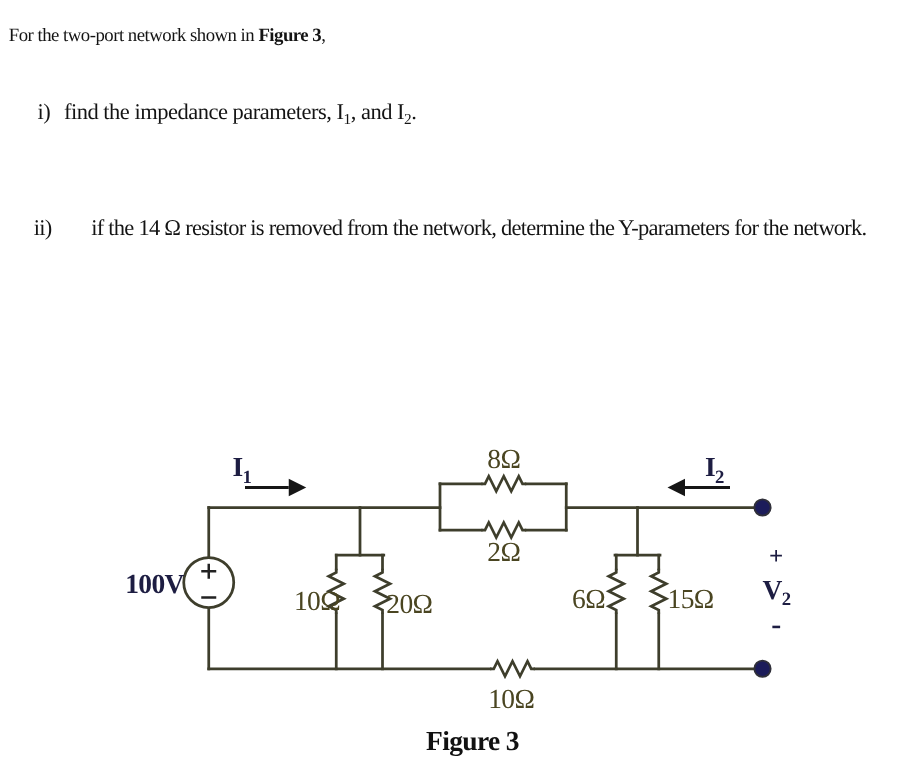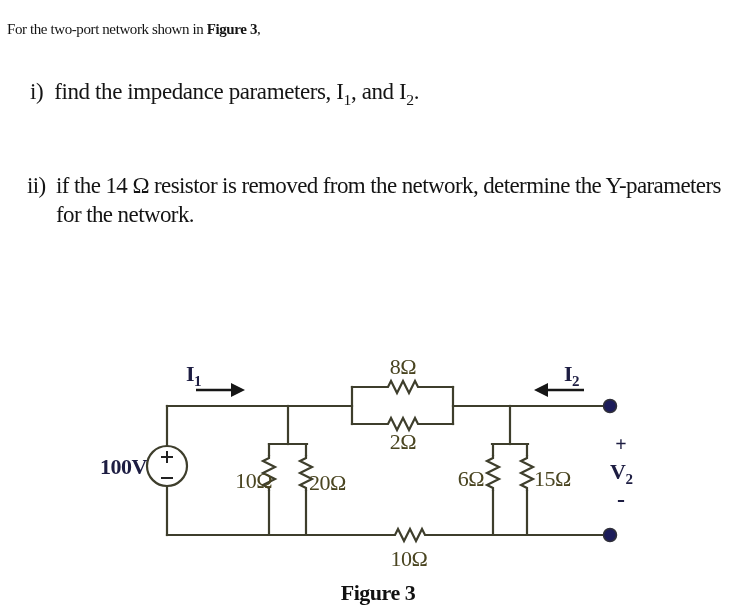--- a/index.html
+++ b/index.html
@@ -2,24 +2,24 @@
 <html><head>
 <meta charset="utf-8">
 <style>
   html,body { margin:0; padding:0; }
   body {
     width:738px; height:609px; background:#ffffff; position:relative;
     font-family:"Liberation Serif", serif; color:#141414; overflow:hidden;
   }
   .intro { position:absolute; left:7px; top:6px; font-size:15px; letter-spacing:-0.4px; white-space:nowrap; }
   .intro b { font-weight:bold; }
-  .item { position:absolute; font-size:23px; letter-spacing:-0.4px; }
+  .item { position:absolute; font-size:18px; letter-spacing:-0.4px; }
   .item-i { left:30px; top:79px; white-space:nowrap; }
   .item-i .marker { margin-right:11px; }
-  .item-ii { left:27px; top:171px; width:702px; display:flex; letter-spacing:-0.6px; line-height:1.28; }
+  .item-ii { left:27px; top:171px; width:702px; display:flex; letter-spacing:-0.6px; line-height:1.28;gap:17px; }
   .item-ii .marker { flex:0 0 29px; }
   .item-ii .itext { flex:1 1 auto; }
   sub { font-size:0.68em; }
   svg.circuit { position:absolute; left:0; top:0; }
   .wire { stroke:#3e3e2c; stroke-width:2.2; fill:none; stroke-linecap:square; }
   .res  { stroke:#3e3e2c; stroke-width:2.2; fill:none; stroke-linejoin:miter; }
   .srcmark { stroke:#222222; stroke-width:2; }
   .arrow-shaft { stroke:#161616; stroke-width:2.4; }
   .arrow-head  { fill:#161616; stroke:none; }
   .rlabel { fill:#4a4521; font-size:22px; letter-spacing:-0.5px; }

